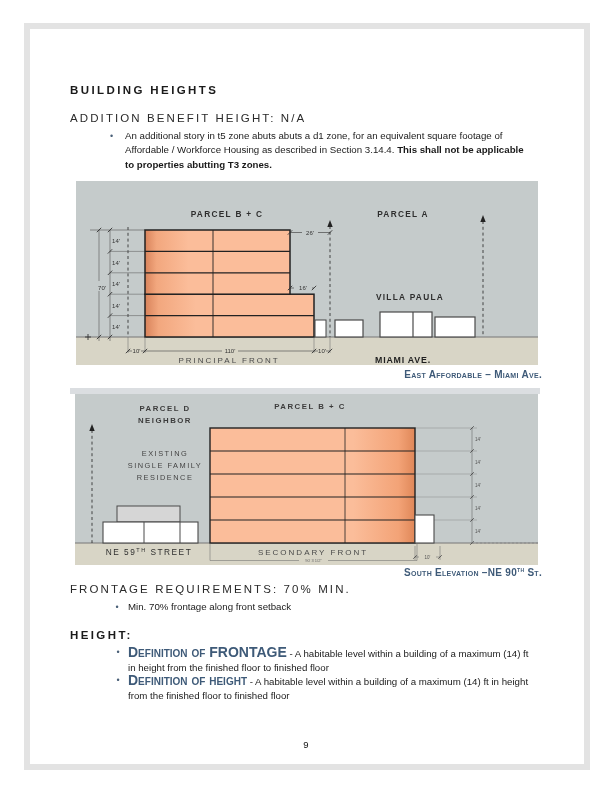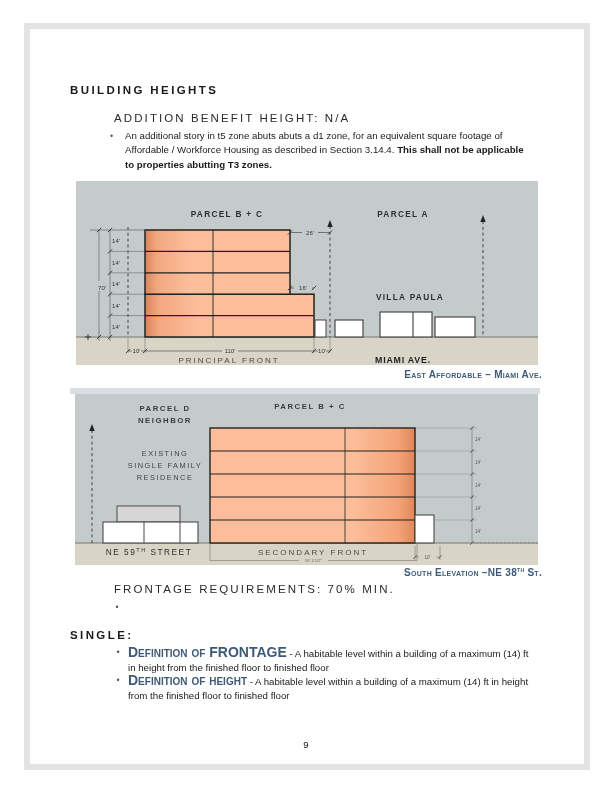--- a/index.html
+++ b/index.html
@@ -1,19 +1,19 @@
 <!DOCTYPE html>
 <html><head>
 <meta charset="utf-8">
 <style>
   html,body{margin:0;padding:0;background:#ffffff;}
   body{width:612px;height:792px;position:relative;font-family:"Liberation Sans",sans-serif;color:#1a1a1a;overflow:hidden;}
   .frame{position:absolute;left:24px;top:23px;width:566px;height:747px;border:6px solid #e3e3e3;box-sizing:border-box;}
   .h1{position:absolute;left:70px;font-size:11.5px;font-weight:700;letter-spacing:2.4px;color:#1a1a1a;white-space:nowrap;}
-  .h2{position:absolute;left:70px;font-size:11.5px;font-weight:500;letter-spacing:2.1px;color:#2a2a2a;white-space:nowrap;margin-left:44px;}
+  .h2{position:absolute;left:70px;font-size:11.5px;font-weight:500;letter-spacing:2.1px;color:#2a2a2a;white-space:nowrap;}
   .brow{position:absolute;display:flex;font-size:9.7px;line-height:14.4px;color:#1a1a1a;}
   .bdot{flex:0 0 27px;text-align:center;color:#4a6078;font-size:9px;}
   .brow.notes .bdot{flex:0 0 20px;}
   .btext{display:block;}
   .lead{font-variant:small-caps;font-weight:700;color:#3e5a78;font-size:14px;}
   .caption{position:absolute;right:70px;font-variant:small-caps;font-weight:700;font-size:10px;color:#3e5a78;letter-spacing:0.3px;white-space:nowrap;}
   .caption sup{font-size:6.5px;}
   .rule{position:absolute;left:70px;width:470px;height:6px;background:#dbdee1;}
   .pagenum{position:absolute;left:0;top:739px;width:612px;text-align:center;font-size:9.5px;color:#111;}
   svg{position:absolute;}
@@ -263,28 +263,29 @@
   <text class="dlabel2" x="90" y="17" text-anchor="middle">PARCEL D</text>
   <text class="dlabel2" x="90" y="29" text-anchor="middle">NEIGHBOR</text>
   <text class="dlabel2" x="235" y="15" text-anchor="middle">PARCEL B + C</text>
   <text class="dsmall" x="90" y="62" text-anchor="middle">EXISTING</text>
   <text class="dsmall" x="90" y="74" text-anchor="middle">SINGLE FAMILY</text>
   <text class="dsmall" x="90" y="86" text-anchor="middle">RESIDENCE</text>
   <text class="street" x="74" y="161" text-anchor="middle"><tspan>NE 59</tspan><tspan dy="-2.8" font-size="5.5">TH</tspan><tspan dy="2.8"> STREET</tspan></text>
   <text class="front" x="238" y="161" text-anchor="middle">SECONDARY FRONT</text>
 </svg>
 
-<div class="caption" style="top:566px"><span>South Elevation –NE 38</span><sup>th</sup><span> St.</span></div>
+<div class="caption" style="top:566px"><span>South Elevation –NE 90</span><sup>th</sup><span> St.</span></div>
 
 <div class="h2" style="top:583px">FRONTAGE REQUIREMENTS: 70% MIN.</div>
 <div class="brow" style="left:106px;top:600px;width:430px">
   <span class="bdot" style="flex:0 0 22px">•</span>
-</div>
-
-<div class="h1" style="top:629px">SINGLE:</div>
+  <span class="btext">Min. 70% frontage along front setback</span>
+</div>
+
+<div class="h1" style="top:629px">HEIGHT:</div>
 
 <div class="brow notes" style="left:108px;top:645px;width:424px">
   <span class="bdot">•</span>
   <span class="btext"><span class="lead">Definition of FRONTAGE</span><span> - A habitable level within a building of a maximum (14) ft in height from the finished floor to finished floor</span></span>
 </div>
 
 <div class="brow notes" style="left:108px;top:673px;width:424px">
   <span class="bdot">•</span>
   <span class="btext"><span class="lead">Definition of height</span><span> - A habitable level within a building of a maximum (14) ft in height from the finished floor to finished floor</span></span>
 </div>

